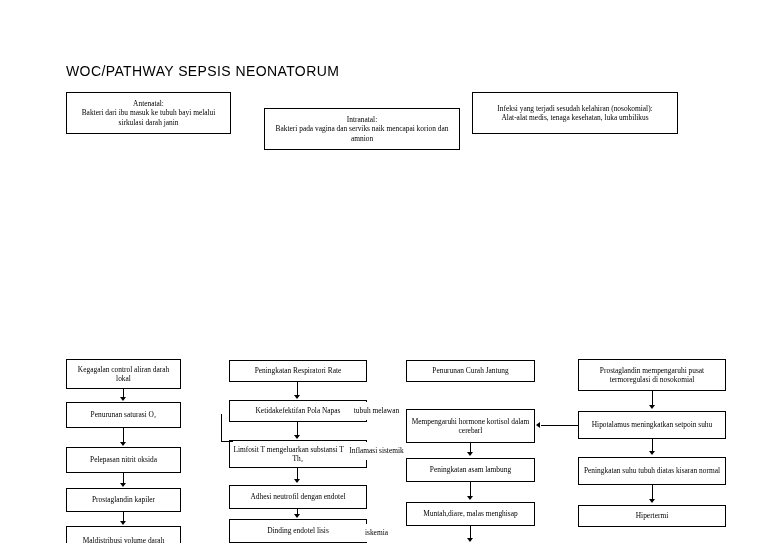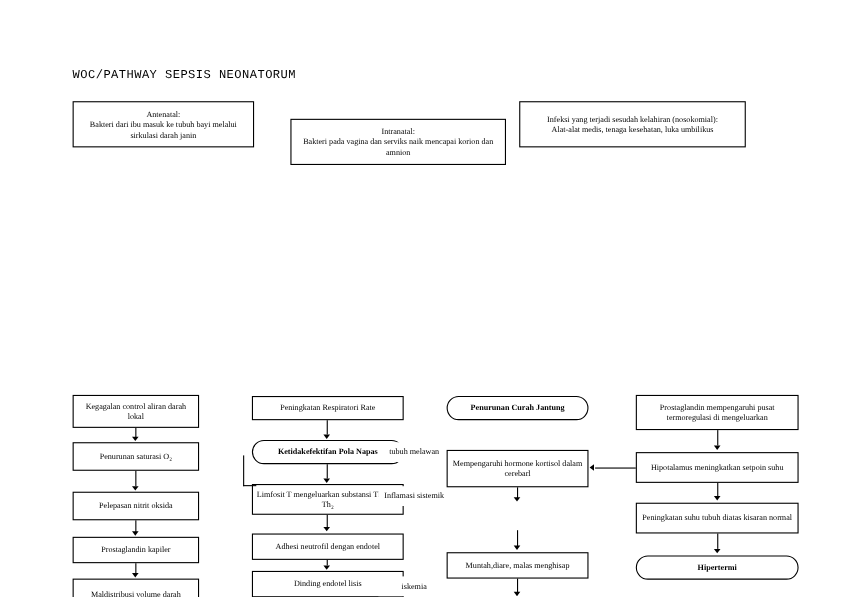--- a/index.html
+++ b/index.html
@@ -19,45 +19,44 @@
     position: absolute;
     left: 0;
     top: 0;
     width: 768px;
     height: 543px;
   }
   .title {
     position: absolute;
     left: 66px;
     top: 63px;
-    font-family: Liberation Mono, monospace;
-    font-size: 11px;
+    font-family: Liberation Sans, sans-serif;
+    font-size: 14px;
     letter-spacing: 0.4px;
     color: #000;
     white-space: nowrap;
   }
   .box {
     position: absolute;
     box-sizing: border-box;
     border: 1px solid #000000;
     background: #ffffff;
     display: flex;
     align-items: center;
     justify-content: center;
     text-align: center;
     font-family: "Liberation Serif", serif;
     font-size: 7.4px;
     line-height: 1.28;
     padding: 1px 3px;
     color: #000000;
   }
   .box.bold {
-    font-weight: bold;
+    font-weight: normal;
     border-width: 1.6px;
-    border-radius: 11px;
   }
   .box .inner {
     width: 100%;
     white-space: pre-line;
   }
   .arrow {
     position: absolute;
     background: #000000;
   }
   .arrow-v {
@@ -167,33 +166,36 @@
   <div class="box" style="left:344px; top:524px; width:65px; height:18px; border:none;">
     <span class="inner">iskemia</span>
   </div>
 
   <div class="box bold" style="left:406px; top:360px; width:129px; height:22px;">
     <span class="inner">Penurunan Curah Jantung</span>
   </div>
   <div class="box" style="left:406px; top:409px; width:129px; height:34px;">
     <span class="inner">Mempengaruhi hormone kortisol dalam cerebarl</span>
   </div>
+  <div class="box" style="left:406px; top:458px; width:129px; height:24px;">
+    <span class="inner">Peningkatan asam  lambung</span>
+  </div>
   <div class="box" style="left:406px; top:502px; width:129px; height:24px;">
     <span class="inner">Muntah,diare, malas menghisap</span>
   </div>
 
   <div class="arrow arrow-v" style="left:470px; top:443px; height:10px;"></div>
   <div class="head-down" style="left:467px; top:452px;"></div>
   <div class="arrow arrow-v" style="left:470px; top:482px; height:15px;"></div>
   <div class="head-down" style="left:467px; top:496px;"></div>
   <div class="arrow arrow-v" style="left:470px; top:526px; height:14px;"></div>
   <div class="head-down" style="left:467px; top:538px;"></div>
 
   <div class="box" style="left:578px; top:359px; width:148px; height:32px;">
-    <span class="inner">Prostaglandin mempengaruhi pusat termoregulasi di mengeluarkan</span>
+    <span class="inner">Prostaglandin mempengaruhi pusat termoregulasi di nosokomial</span>
   </div>
   <div class="box" style="left:578px; top:411px; width:148px; height:28px;">
     <span class="inner">Hipotalamus meningkatkan setpoin suhu</span>
   </div>
   <div class="box" style="left:578px; top:457px; width:148px; height:28px;">
     <span class="inner">Peningkatan suhu tubuh diatas kisaran normal</span>
   </div>
   <div class="box bold" style="left:578px; top:505px; width:148px; height:22px;">
     <span class="inner">Hipertermi</span>
   </div>

